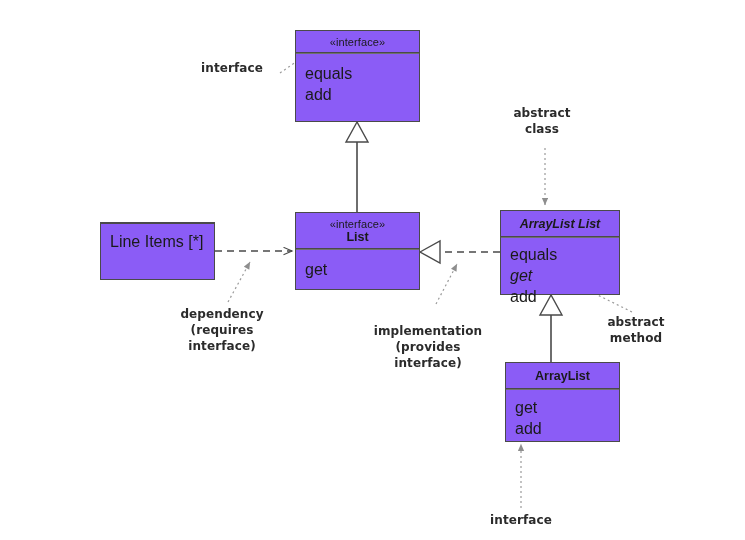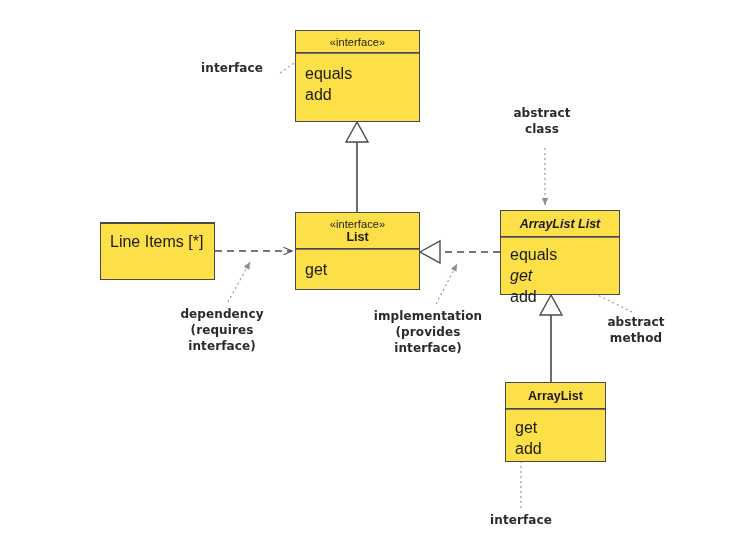--- a/index.html
+++ b/index.html
@@ -17,21 +17,21 @@
   }
   #canvas {
     position: absolute;
     left: 0; top: 0;
     width: 745px;
     height: 540px;
   }
   .uml-box {
     position: absolute;
     border: 1px solid #4a4a4a;
-    background: #fde047;
+    background: #8b5cf6;
     box-sizing: border-box;
     z-index: 3;
   }
   .uml-head {
     text-align: center;
     padding: 5px 4px 4px 4px;
     line-height: 1.12;
   }
   .stereotype {
     display: block;
@@ -174,41 +174,41 @@
   </div>
   <div class="sep"></div>
   <div class="sep-thin"></div>
   <div class="uml-body" style="padding-top:4px;">
     <div class="member">equals</div>
     <div class="member abstract-m">get</div>
     <div class="member">add</div>
   </div>
 </div>
 
-<div class="uml-box" style="left:505px; top:382px; width:101px; height:80px;">
+<div class="uml-box" style="left:505px; top:362px; width:115px; height:80px;">
   <div class="uml-head" style="padding-top:6px; padding-bottom:5px;">
     <span class="cls-name">ArrayList</span>
   </div>
   <div class="sep"></div>
   <div class="sep-thin"></div>
   <div class="uml-body" style="padding-top:5px;">
     <div class="member">get</div>
     <div class="member">add</div>
   </div>
 </div>
 
 <div class="note" style="left:232px; top:68px; transform:translate(-50%,-50%);">interface</div>
 
 <div class="note" style="left:542px; top:121px; transform:translate(-50%,-50%);">abstract
 class</div>
 
 <div class="note" style="left:222px; top:330px; transform:translate(-50%,-50%);">dependency
 (requires
 interface)</div>
 
-<div class="note" style="left:428px; top:332px; transform:translate(-50%,-50%);">implementation
+<div class="note" style="left:428px; top:347px; transform:translate(-50%,-50%);">implementation
 (provides
 interface)</div>
 
 <div class="note" style="left:636px; top:330px; transform:translate(-50%,-50%);">abstract
 method</div>
 
 <div class="note" style="left:521px; top:520px; transform:translate(-50%,-50%);">interface</div>
 
 </body></html>

